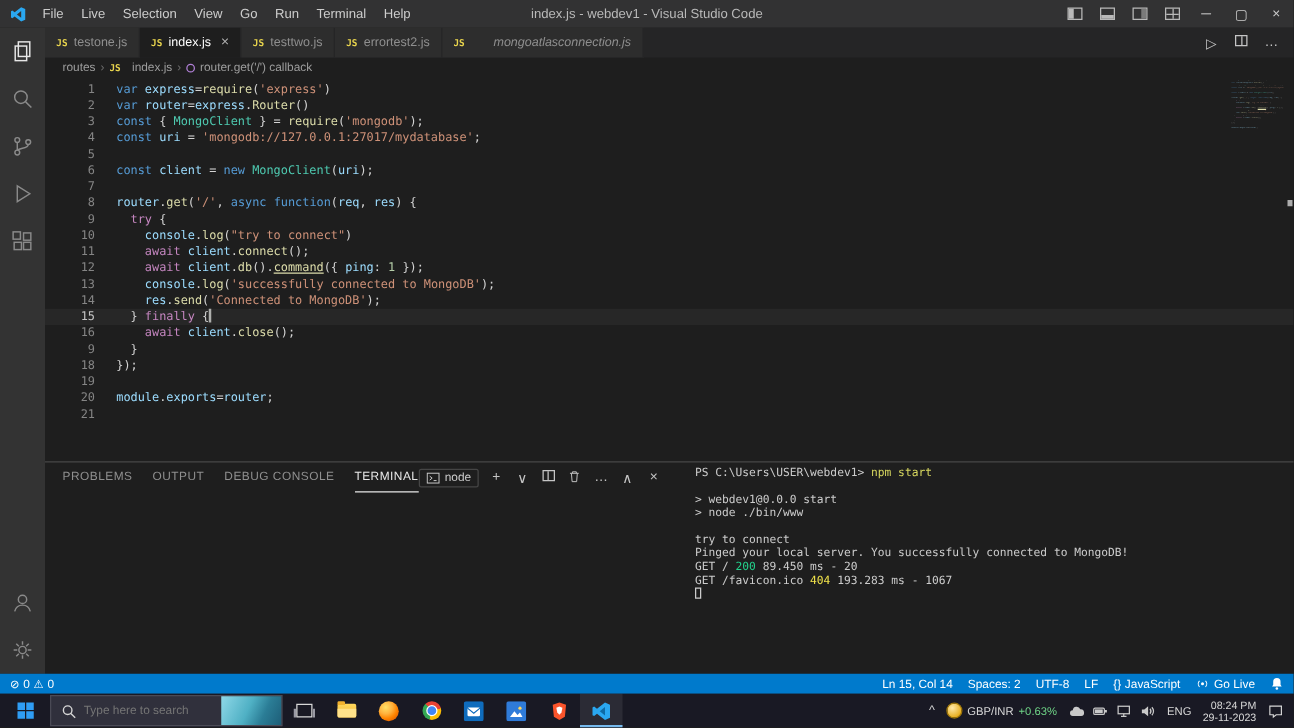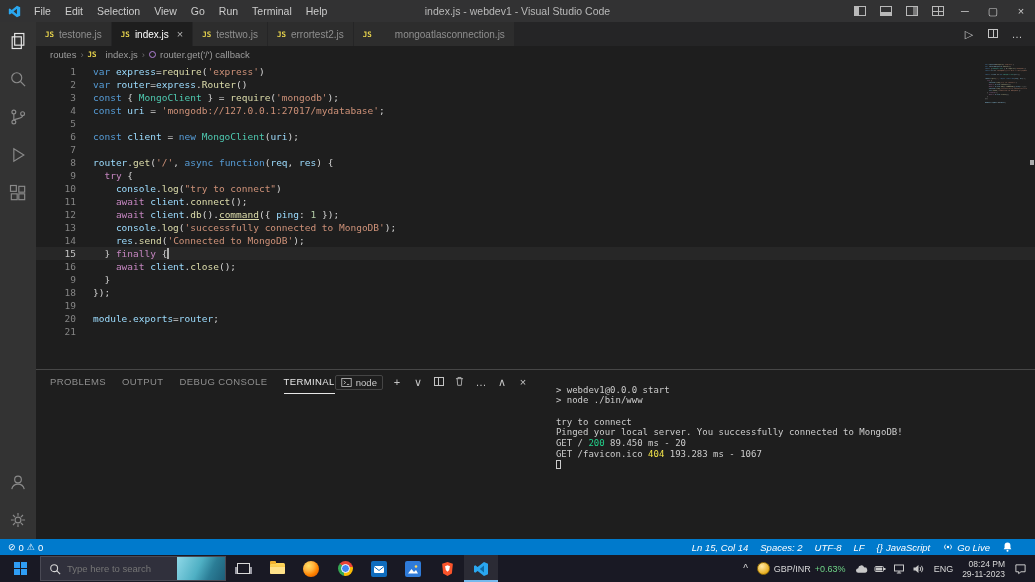--- a/index.html
+++ b/index.html
@@ -28,21 +28,21 @@
   .ab-item svg{stroke:#8a8a8a;fill:none;stroke-width:1.4;}
   .ab-item.on svg{stroke:#e7e7e7;}
 
   .editor-col{flex:1 1 auto;display:flex;flex-direction:column;min-width:0;background:#1e1e1e;}
 
   
   .tabbar{height:24px;background:#252526;display:flex;align-items:stretch;flex:0 0 auto;}
   .tabs{display:flex;}
   .tab{display:flex;align-items:center;padding:0 9px;background:#2d2d2d;color:#8f8f8f;font-size:10px;border-right:1px solid #252526;cursor:default;white-space:nowrap;}
   .tab.active{background:#1e1e1e;color:#fff;}
-  .tab.preview .tab-label{padding-left:18px;}
+  .tab.preview .tab-label{font-style:italic;padding-left:18px;}
   .js-badge{color:#e8d44d;font-size:7.5px;font-weight:bold;margin-right:5px;font-family:"DejaVu Sans Mono",monospace;}
   .tab-close{margin-left:8px;color:#b3b3b3;font-size:11px;}
   .editor-actions{margin-left:auto;display:flex;align-items:center;gap:4px;padding-right:8px;color:#c5c5c5;}
   .ea-icon{width:20px;text-align:center;font-size:11px;}
   .split-box{display:inline-block;width:10px;height:9px;border:1px solid #c5c5c5;background:linear-gradient(#c5c5c5,#c5c5c5) center/1px 100% no-repeat;}
 
   
   .breadcrumb{height:16px;display:flex;align-items:center;font-size:9.5px;color:#9d9d9d;padding-left:14px;gap:4px;flex:0 0 auto;}
   .crumb-sep{color:#6e6e6e;}
   .sym-ico{display:inline-block;width:7px;height:7px;border:1px solid #b180d7;border-radius:50%;}
@@ -74,21 +74,21 @@
   .pa-shell{display:flex;align-items:center;gap:4px;font-size:9.5px;color:#ccc;border:1px solid #454545;padding:1px 5px;border-radius:2px;}
   .pa-icon{min-width:14px;text-align:center;}
   .terminal{flex:1 1 auto;padding:4px 0 0 14px;font-family:"DejaVu Sans Mono",monospace;font-size:9px;line-height:10.7px;overflow:hidden;}
   .term-line{height:10.7px;white-space:pre;}
   .t-pl{color:#cccccc;} .t-cmd{color:#d7d75f;} .t-ok{color:#23d18b;} .t-warn{color:#f0e24a;}
   .term-cursor{display:inline-block;width:5px;height:9px;border:1px solid #cccccc;vertical-align:-1px;}
 
   
   .statusbar{height:16px;background:#007acc;display:flex;align-items:center;font-size:9.5px;color:#fff;flex:0 0 auto;}
   .sb-left{display:flex;align-items:center;padding-left:8px;gap:10px;}
-  .sb-right{margin-left:auto;display:flex;align-items:center;gap:12px;padding-right:22px;font-style:italic;}
+  .sb-right{margin-left:auto;display:flex;align-items:center;gap:12px;padding-right:8px;}
   .sb-item{display:flex;align-items:center;gap:3px;white-space:nowrap;}
   .sb-ico{font-size:9px;}
 
   
   .taskbar{height:27px;background:#191924;display:flex;align-items:stretch;flex:0 0 auto;}
   .tb-start{width:40px;display:flex;align-items:center;justify-content:center;}
   .win-grid{display:grid;grid-template-columns:6px 6px;grid-template-rows:6px 6px;gap:1px;}
   .win-grid span{background:#2f9df4;}
   .tb-search{width:186px;background:#30303c;border:1px solid #4a4a55;display:flex;align-items:center;position:relative;margin:1px 0;}
   .tb-search svg{margin:0 6px 0 8px;flex:0 0 auto;}
@@ -117,21 +117,21 @@
 <body>
 
 <div class="window">
 
   <div class="titlebar">
     <svg class="vs-logo" viewBox="0 0 16 16">
       <path fill="#2aa7f0" d="M11 1l4 1.8v10.4L11 15 4.6 10 2.3 11.8 1 11.1V4.9l1.3-.7L4.6 6 11 1zm0 3.6L6.8 8 11 11.4V4.6z"></path>
     </svg>
     <nav class="menubar" id="menubar">
         <div class="menu-item">File</div>
-        <div class="menu-item">Edit</div>
+        <div class="menu-item">Live</div>
         <div class="menu-item">Selection</div>
         <div class="menu-item">View</div>
         <div class="menu-item">Go</div>
         <div class="menu-item">Run</div>
         <div class="menu-item">Terminal</div>
         <div class="menu-item">Help</div>
       </nav>
     <div class="tb-title">index.js - webdev1 - Visual Studio Code</div>
     <div class="tb-right">
       <span class="lay lay-left"></span>
@@ -314,20 +314,21 @@
               <svg width="11" height="12" viewBox="0 0 14 14">
                   <path d="M2.5 4h9M5 4V2.5h4V4M4 4l.7 8.5h4.6L10 4" fill="none" stroke="#c5c5c5"></path>
                 </svg>
             </span>
             <span class="pa-icon">…</span>
             <span class="pa-icon">∧</span>
             <span class="pa-icon">×</span>
           </div>
         </div>
         <div class="terminal" id="terminal-lines">
+            <div class="term-line"><span class="t-pl">PS C:\Users\USER\webdev1&gt; </span><span class="t-cmd">npm start</span></div>
             <div class="term-line"></div>
             <div class="term-line"><span class="t-pl">&gt; webdev1@0.0.0 start</span></div>
             <div class="term-line"><span class="t-pl">&gt; node ./bin/www</span></div>
             <div class="term-line"></div>
             <div class="term-line"><span class="t-pl">try to connect</span></div>
             <div class="term-line"><span class="t-pl">Pinged your local server. You successfully connected to MongoDB!</span></div>
             <div class="term-line"><span class="t-pl">GET / </span><span class="t-ok">200</span><span class="t-pl"> 89.450 ms - 20</span></div>
             <div class="term-line"><span class="t-pl">GET /favicon.ico </span><span class="t-warn">404</span><span class="t-pl"> 193.283 ms - 1067</span></div>
             <div class="term-line"><span class="term-cursor"></span></div>
           </div>

